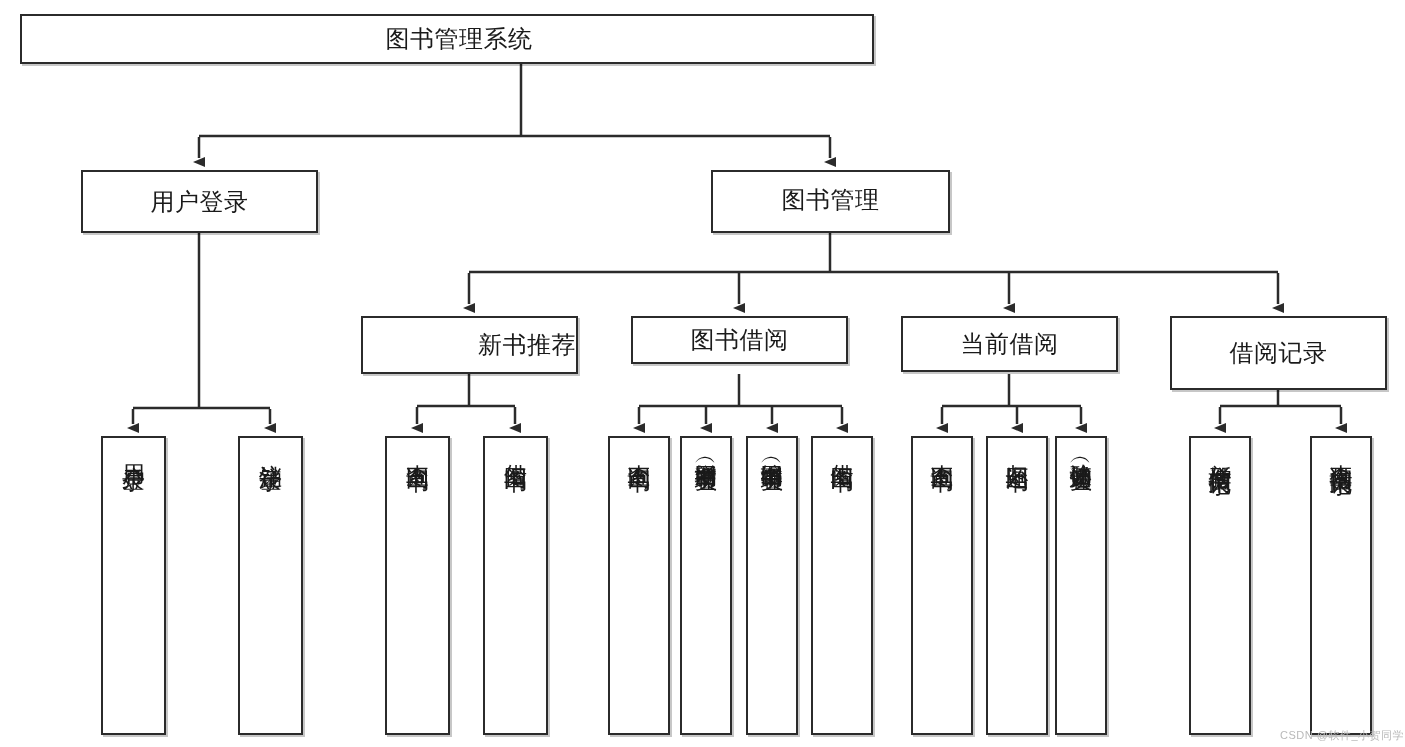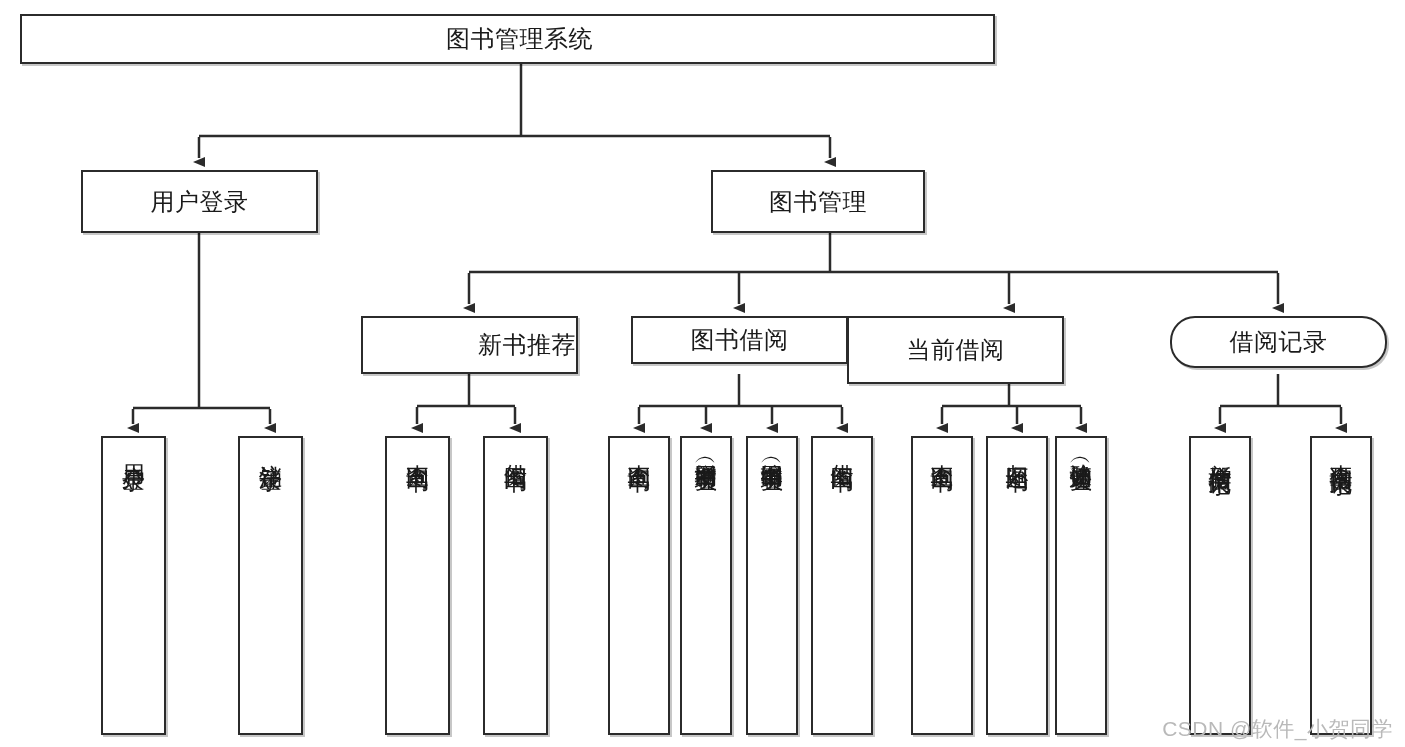--- a/index.html
+++ b/index.html
@@ -57,23 +57,23 @@
     line-height: 1.35;
     letter-spacing: 2px;
     white-space: nowrap;
   }
   .node.vert.tall-text .node-label {
     font-size: 22px;
     letter-spacing: 1px;
   }
   #watermark {
     position: absolute;
-    right: 12px;
+    right: 1px;
     bottom: 4px;
-    font-size: 21px;
+    font-size: 11px;
     color: #b9b9b9;
     letter-spacing: 0.5px;
     white-space: nowrap;
   }
 </style>
 </head>
 <body>
 
 <div id="diagram-root">
 
@@ -121,39 +121,39 @@
       <path d="M1081,407 L1081,424" marker-end="url(#arrow)"></path>
 
       <path d="M1278,374 L1278,406"></path>
       <path d="M1220,406 L1341,406"></path>
       <path d="M1220,407 L1220,424" marker-end="url(#arrow)"></path>
       <path d="M1341,407 L1341,424" marker-end="url(#arrow)"></path>
     </g>
   </svg>
 
   <div id="nodes-layer">
-      <div class="node horiz" style="left: 20px; top: 14px; width: 975px; height: 50px; padding-left: 24px;">
+      <div class="node horiz" style="left: 20px; top: 14px; width: 854px; height: 50px; padding-left: 24px;">
         <span class="node-label">图书管理系统</span>
       </div>
       <div class="node horiz" style="left: 81px; top: 170px; width: 237px; height: 63px;">
         <span class="node-label">用户登录</span>
       </div>
-      <div class="node horiz" style="left: 711px; top: 170px; width: 214px; height: 63px;">
+      <div class="node horiz" style="left: 711px; top: 170px; width: 239px; height: 63px; font-family: Liberation Mono, monospace;">
         <span class="node-label">图书管理</span>
       </div>
       <div class="node horiz" style="left: 361px; top: 316px; width: 217px; height: 58px; justify-content: flex-end;">
         <span class="node-label">新书推荐</span>
       </div>
       <div class="node horiz" style="left: 631px; top: 316px; width: 217px; height: 48px;">
         <span class="node-label">图书借阅</span>
       </div>
-      <div class="node horiz" style="left: 847px; top: 316px; width: 217px; height: 68px;">
+      <div class="node horiz" style="left: 901px; top: 316px; width: 217px; height: 56px;">
         <span class="node-label">当前借阅</span>
       </div>
-      <div class="node horiz" style="left: 1170px; top: 316px; width: 217px; height: 52px; border-radius: 25px;">
+      <div class="node horiz" style="left: 1170px; top: 316px; width: 217px; height: 74px;">
         <span class="node-label">借阅记录</span>
       </div>
       <div class="node vert" style="left: 101px; top: 436px; width: 65px; height: 299px;">
         <span class="node-label">用户登录</span>
       </div>
       <div class="node vert" style="left: 238px; top: 436px; width: 65px; height: 299px;">
         <span class="node-label">注销登录</span>
       </div>
       <div class="node vert" style="left: 385px; top: 436px; width: 65px; height: 299px;">
         <span class="node-label">查询图书</span>

